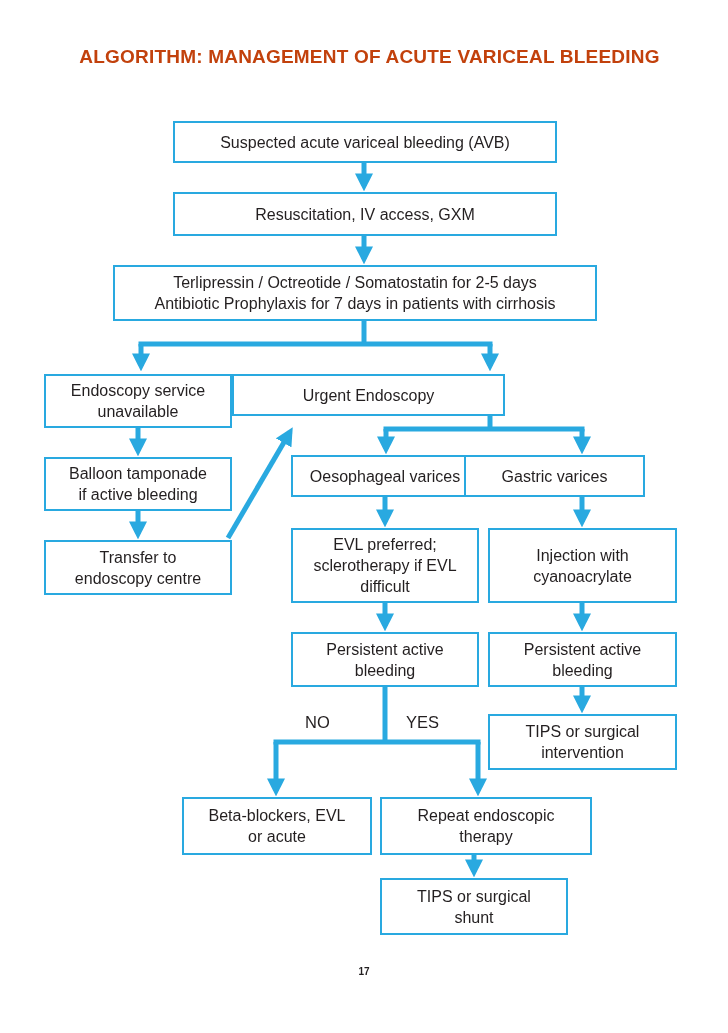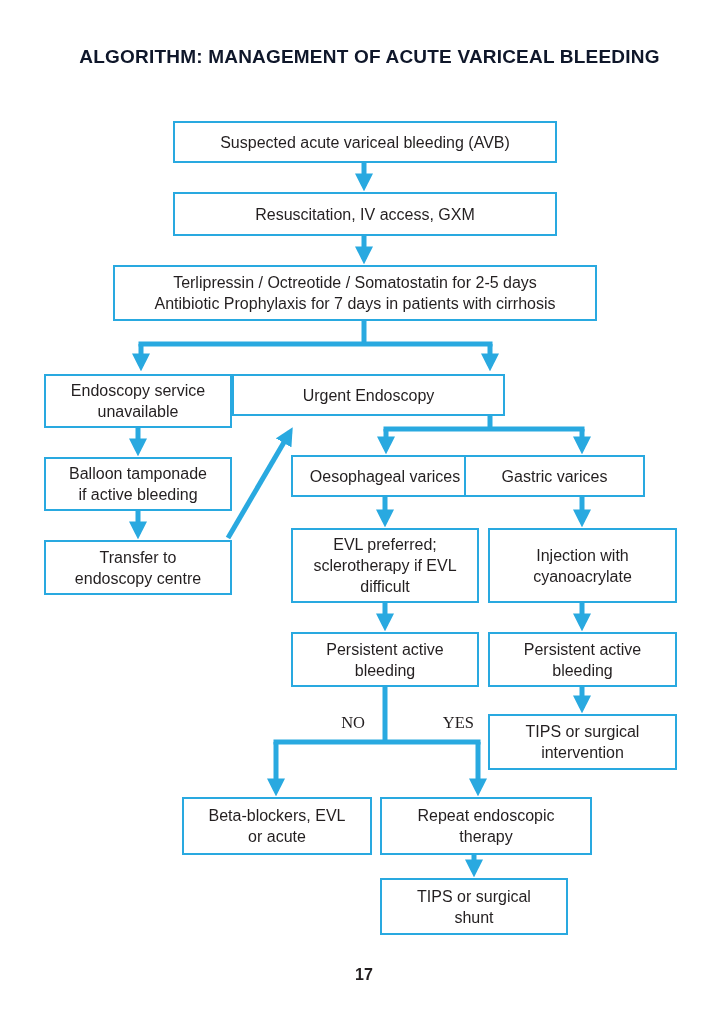--- a/index.html
+++ b/index.html
@@ -8,41 +8,41 @@
     width:728px;height:1033px;
     background:#ffffff;
     font-family:"Liberation Sans","DejaVu Sans",sans-serif;
     color:#231f20;
     overflow:hidden;
   }
   .title{
     position:absolute;left:11px;right:0;top:46px;
     text-align:center;
     font-size:19px;font-weight:bold;letter-spacing:.2px;
-    color:#0f172a;
+    color:#c2410c;
   }
   .arrows{position:absolute;left:0;top:0;z-index:1;}
   .box{
     position:absolute;z-index:2;
     box-sizing:border-box;
     background:#ffffff;
     border:2.5px solid #29a9e0;
     display:flex;flex-direction:column;justify-content:center;align-items:center;
     text-align:center;
     font-size:16px;line-height:21px;
     padding:19px 4px;
   }
   .box .line{white-space:nowrap;}
   .branch-label{
     position:absolute;z-index:2;
-    font-size:16.5px;text-align:right;font-family:Liberation Serif, serif;
+    font-size:16.5px;text-align:left;
   }
   .page-number{
     position:absolute;left:0;right:0;top:966px;z-index:2;
-    text-align:center;font-size:16px;font-weight:bold;
+    text-align:center;font-size:10px;font-weight:bold;
   }
 </style>
 </head>
 <body>
 
 <div class="page">
 
   <div class="title">ALGORITHM: MANAGEMENT OF ACUTE VARICEAL BLEEDING</div>
 
   <svg class="arrows" width="728" height="1033" viewBox="0 0 728 1033">

